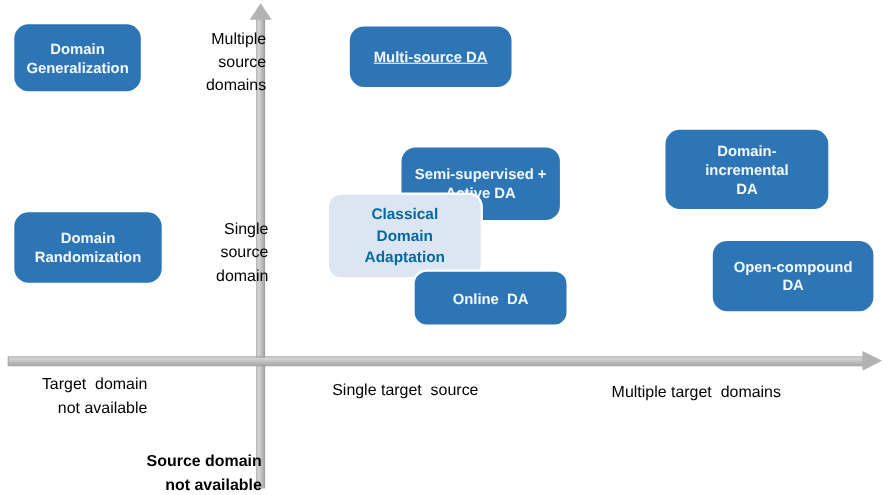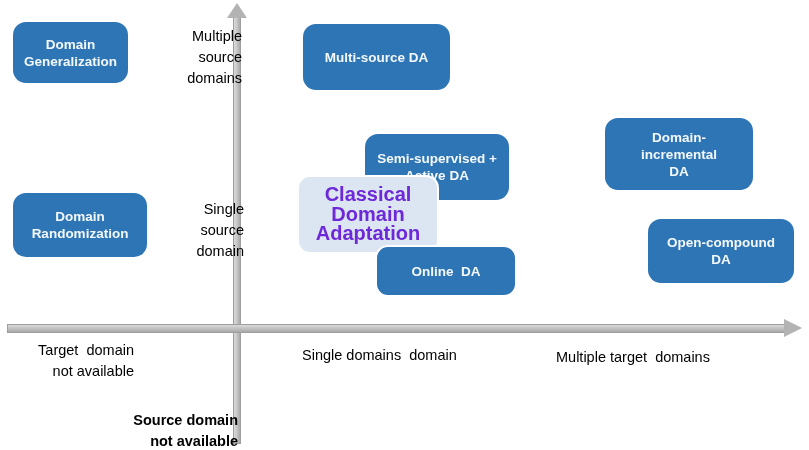--- a/index.html
+++ b/index.html
@@ -25,25 +25,25 @@
   
   .box{
     position:absolute;box-sizing:border-box;
     display:flex;align-items:center;justify-content:center;
     text-align:center;border-radius:13px;
     background:#2E75B6;color:#f3f8fc;
     font-weight:bold;font-size:13.5px;line-height:17px;
     white-space:pre;
   }
   .box.bordered{border:2px solid #ffffff;}
-  .box.light{background:#DCE6F2;color:#6d28d9;font-size:20px;line-height:19.5px;}
+  .box.light{background:#DCE6F2;color:#0369a1;font-size:14px;line-height:19.5px;}
 
   .b-dg{left:13px;top:22px;width:115px;height:61px;}
   .b-dr{left:13px;top:193px;width:134px;height:64px;}
-  .b-ms{left:303px;top:24px;width:147px;height:66px;}
+  .b-ms{left:318px;top:24px;width:147px;height:55px;text-decoration:underline;}
   .b-ss{left:365px;top:134px;width:144px;height:66px;}
   .b-cl{left:297px;top:175px;width:142px;height:79px;}
   .b-on{left:375px;top:245px;width:142px;height:52px;}
   .b-di{left:605px;top:118px;width:148px;height:72px;}
   .b-mt{left:568px;top:178px;width:140px;height:68px;}
   .b-oc{left:648px;top:219px;width:146px;height:64px;}
   .b-sf{left:302px;top:382px;width:146px;height:56px;}
 
   
   .axlabel{
@@ -71,21 +71,21 @@
   <div class="axlabel l-ytop">Multiple
 source
 domains</div>
   <div class="axlabel l-ymid">Single
 source
 domain</div>
   <div class="axlabel l-xleft">Target  domain
 not available</div>
   <div class="axlabel l-ybottom">Source domain
 not available</div>
-  <div class="axlabel l-xmid">Single domains  domain</div>
+  <div class="axlabel l-xmid">Single target  source</div>
   <div class="axlabel l-xright">Multiple target  domains</div>
 
   <div class="box b-dg">Domain
 Generalization</div>
   <div class="box b-dr">Domain
 Randomization</div>
   <div class="box b-ms">Multi-source DA</div>
 
   <div class="box b-ss">Semi-supervised +
 Active DA</div>

